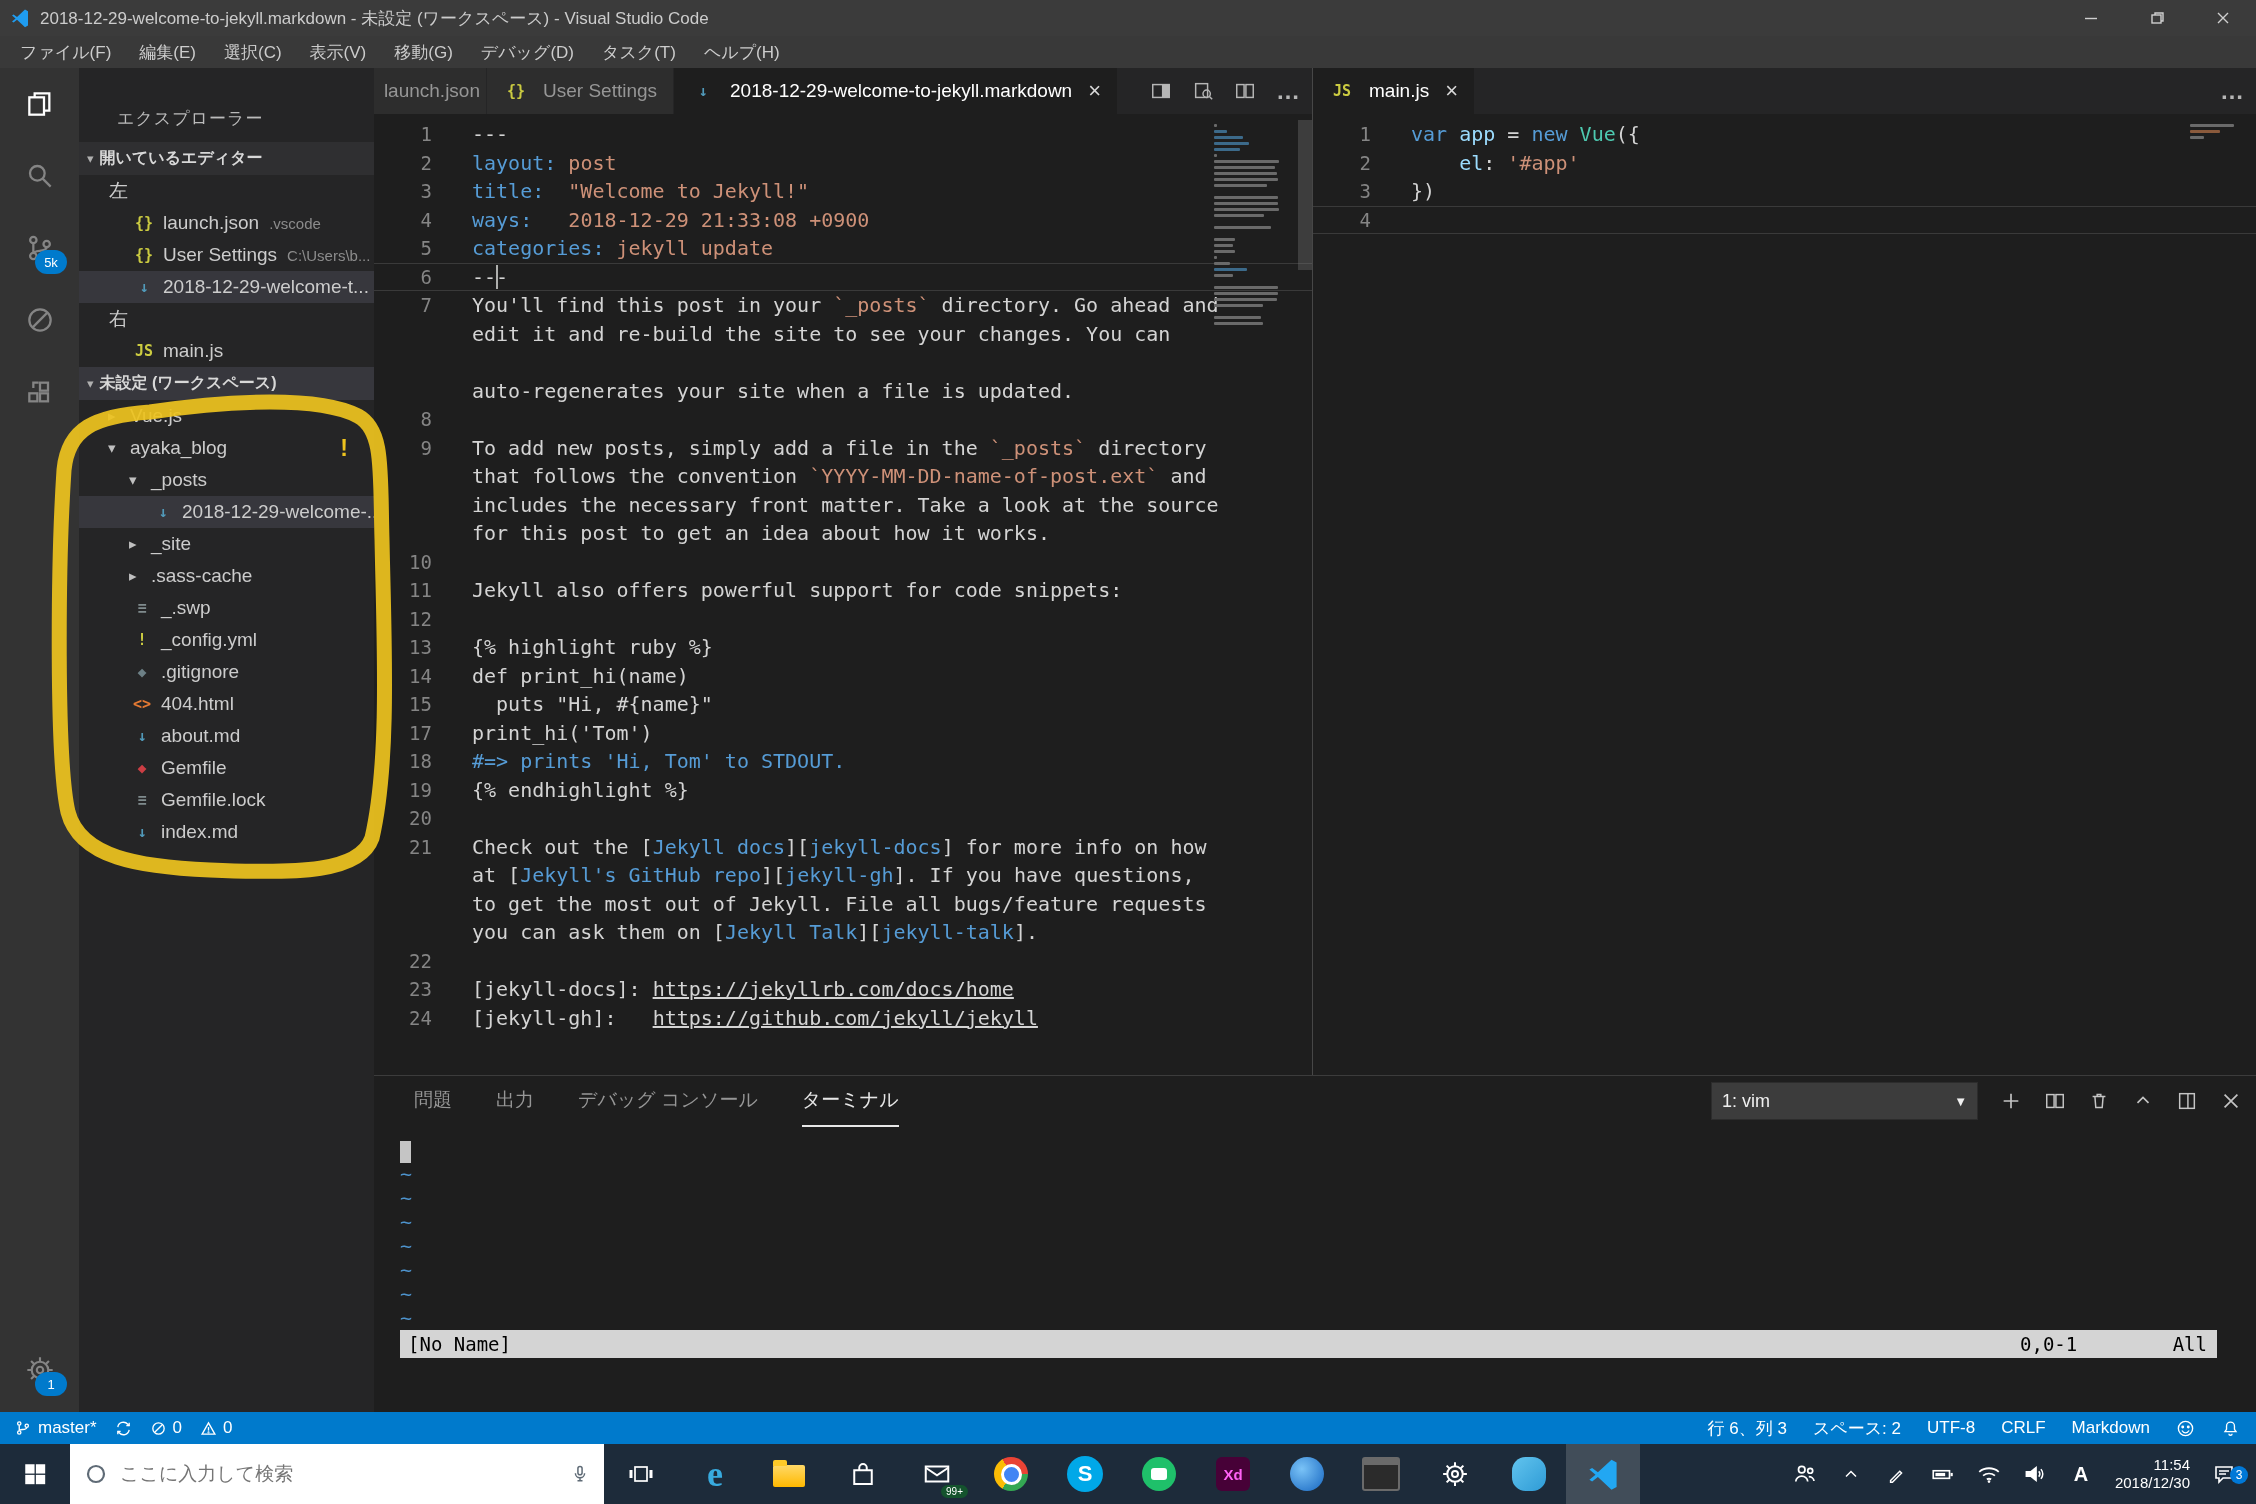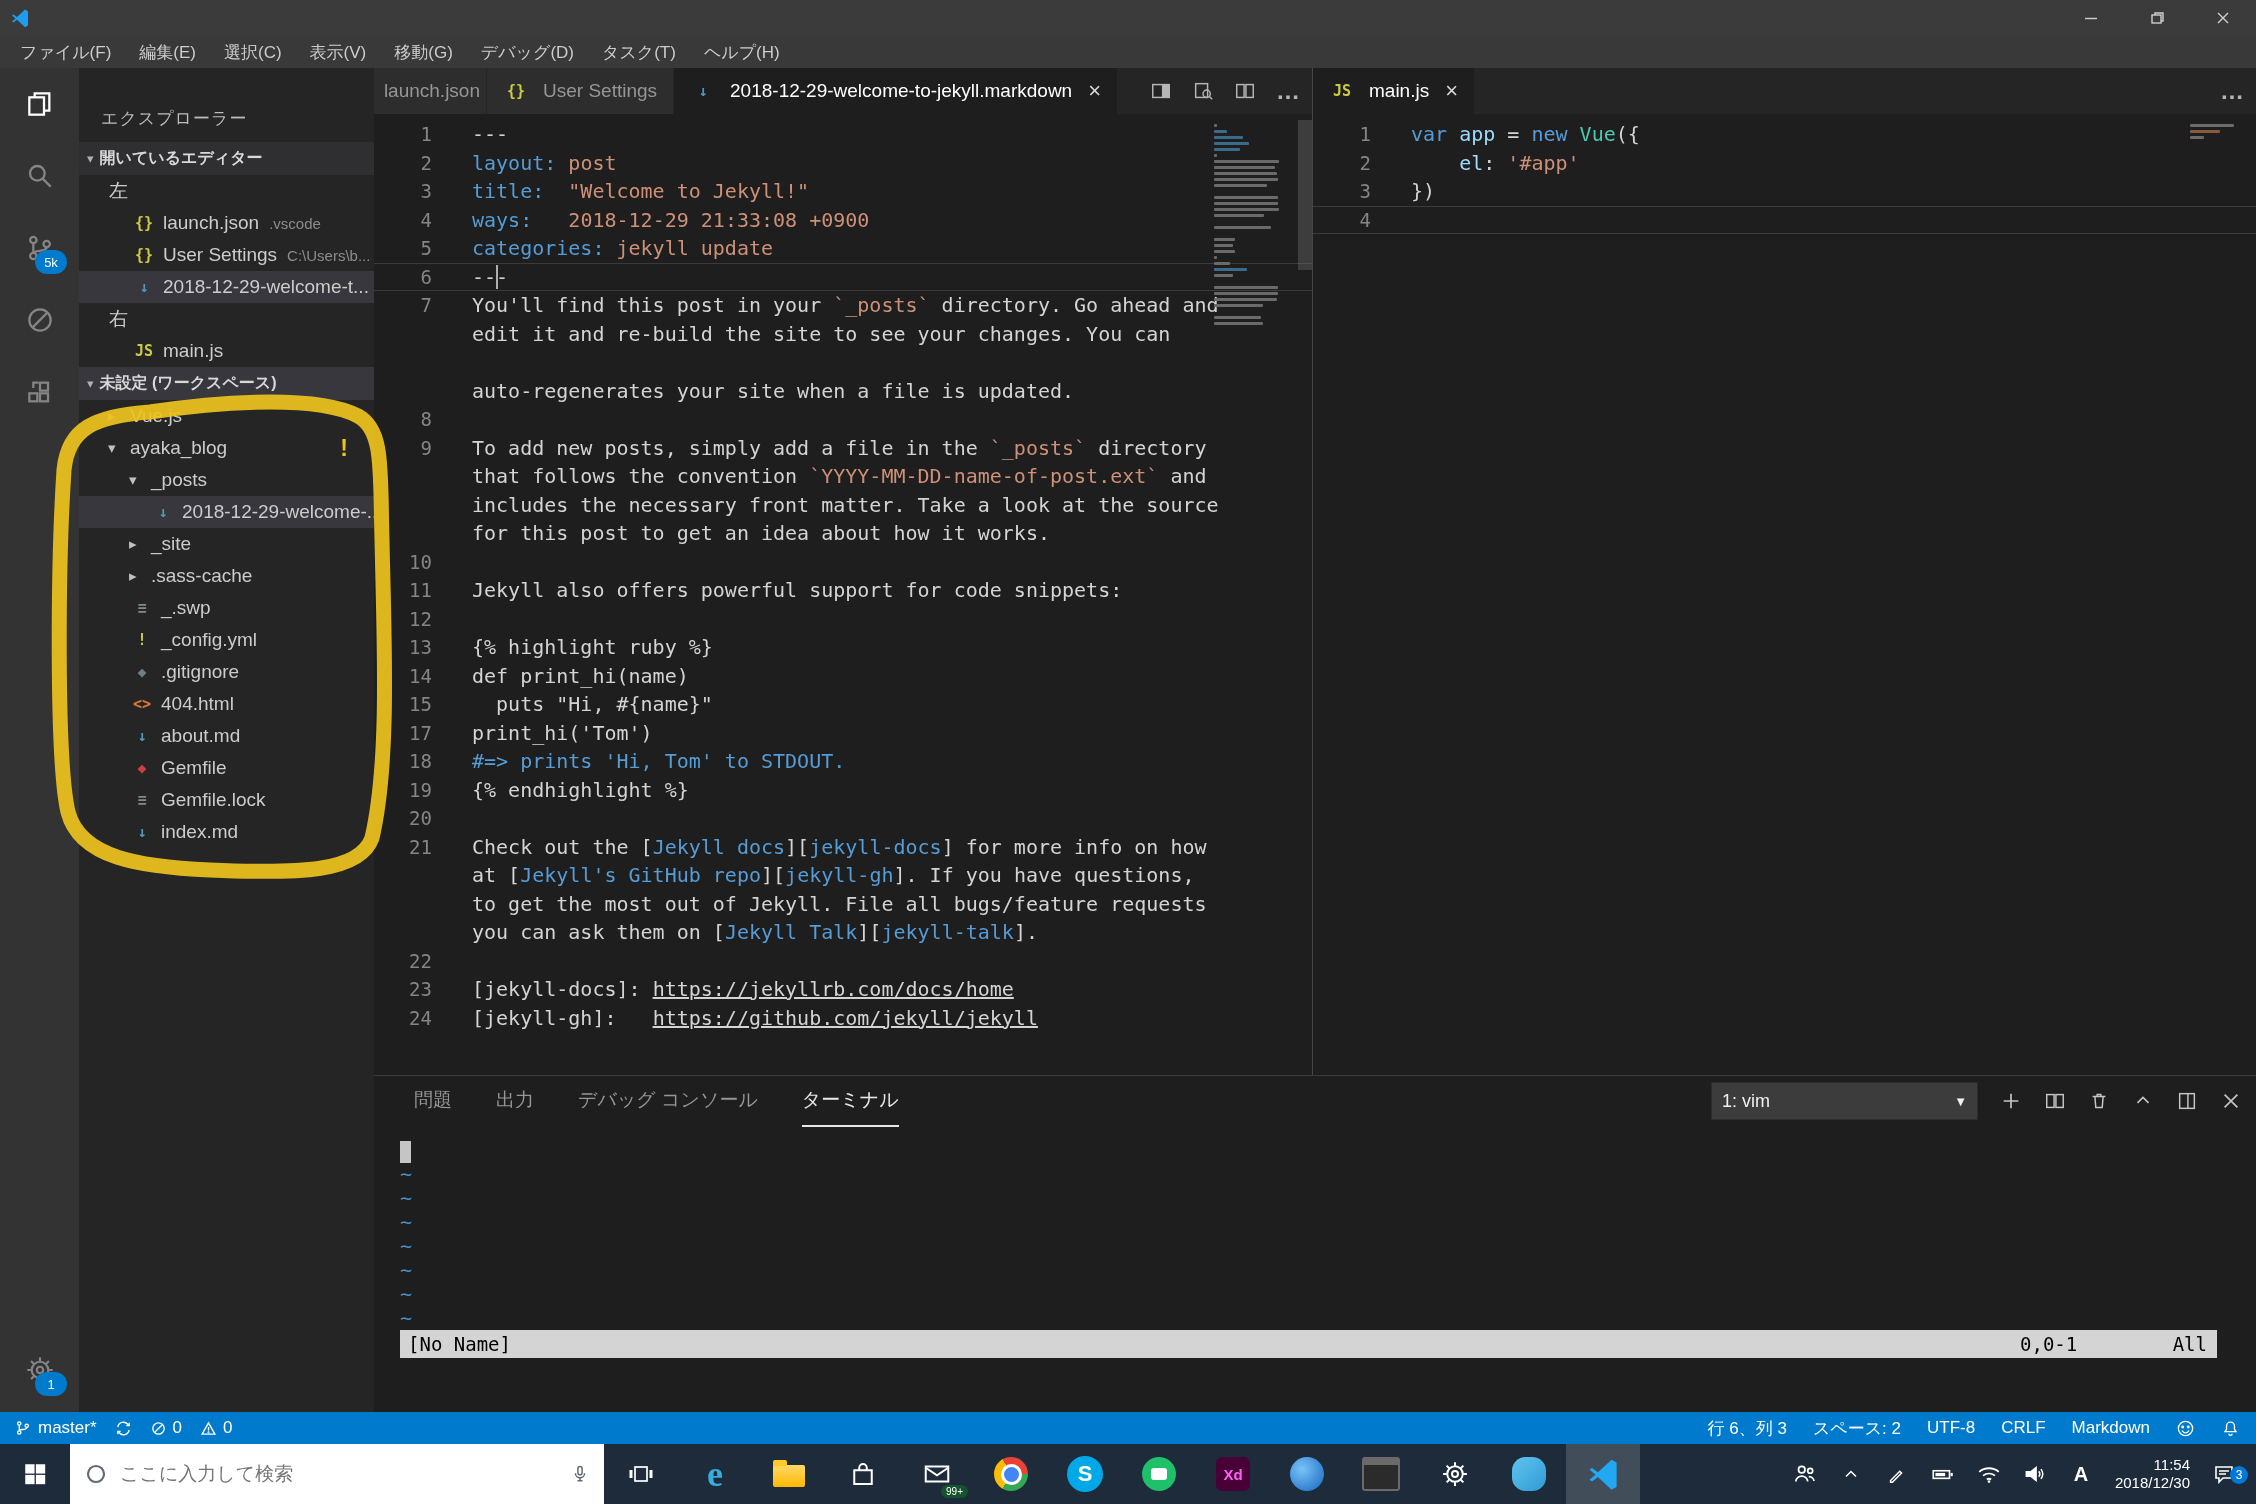--- a/index.html
+++ b/index.html
@@ -19,21 +19,21 @@
   
   .workbench{flex:1;display:flex;min-height:0}
   .activitybar{width:79px;background:#333333;display:flex;flex-direction:column;align-items:center;flex:0 0 auto;position:relative}
   .ab-item{width:79px;height:72px;display:flex;align-items:center;justify-content:center;position:relative;color:#858585}
   .ab-item.active{color:#ffffff}
   .ab-badge{position:absolute;right:12px;bottom:10px;min-width:24px;height:24px;border-radius:12px;background:#007acc;color:#fff;font-size:13px;display:flex;align-items:center;justify-content:center;padding:0 4px}
   .ab-bottom{margin-top:auto;margin-bottom:6px}
 
   
   .sidebar{width:295px;background:#252526;flex:0 0 auto;display:flex;flex-direction:column;color:#cccccc;overflow:hidden}
-  .sidebar-title{height:62px;display:flex;align-items:flex-end;padding:0 0 12px 22px;font-size:17px;color:#bbbbbb;letter-spacing:1px}
+  .sidebar-title{height:62px;display:flex;align-items:flex-end;padding:0 0 12px 38px;font-size:17px;color:#bbbbbb;letter-spacing:1px}
   .section-header{display:flex;align-items:center;height:33px;background:#2f2f31;font-size:16px;color:#d8d8d8;padding-left:8px;gap:6px;font-weight:bold}
   .section-header.ws{background:#37373d}
   .twisty-h{font-size:13px;color:#b0b0b0}
   .row{height:32px;display:flex;align-items:center;white-space:nowrap;overflow:hidden}
   .row.selected{background:#37373d}
   .oe-group{height:32px;display:flex;align-items:center;padding-left:30px;color:#cccccc;font-size:19px}
   .oe .row{padding-left:52px}
   .fic{width:26px;flex:0 0 26px;font-weight:bold;font-size:15px;text-align:center;margin-right:6px;font-family:"DejaVu Sans Mono",monospace}
   .row-label{font-size:19px;color:#cccccc}
   .row-desc{margin-left:10px;font-size:15px;color:#8c8c8c}
@@ -123,20 +123,21 @@
 <body>
 
 <div class="screen">
 
   <div class="titlebar">
     <span class="vsc-logo">
       <svg width="20" height="20" viewBox="0 0 100 100">
           <path d="M75 8 L35 45 L18 32 L10 37 L28 52 L10 67 L18 72 L35 59 L75 96 L90 88 V16 Z" fill="#1f9cf0"></path>
         </svg>
     </span>
+    <span>2018-12-29-welcome-to-jekyll.markdown - 未設定 (ワークスペース) - Visual Studio Code</span>
     <div class="win-controls">
       <div class="wc">
           <svg width="16" height="16" viewBox="0 0 16 16">
             <line x1="2" y1="8.5" x2="14" y2="8.5" stroke="currentColor" stroke-width="1.4"></line>
           </svg>
         </div>
       <div class="wc">
           <svg width="16" height="16" viewBox="0 0 16 16">
             <rect x="3" y="5" width="9" height="8" fill="none" stroke="currentColor" stroke-width="1.4"></rect>
             <path d="M6 5V3h8v8h-2" fill="none" stroke="currentColor" stroke-width="1.4"></path>

